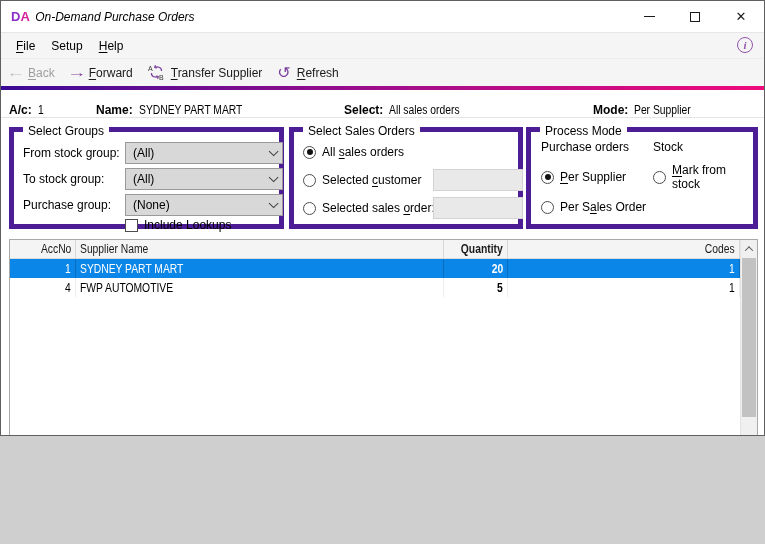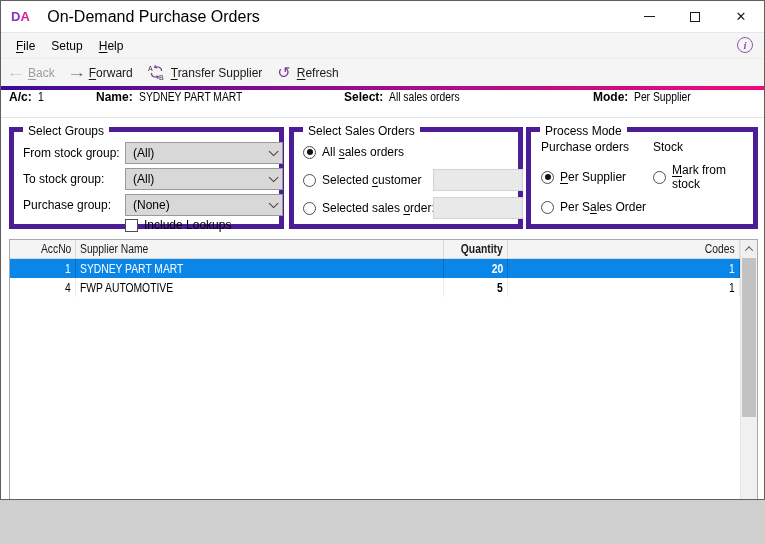--- a/index.html
+++ b/index.html
@@ -1,27 +1,27 @@
 <!DOCTYPE html>
 <html><head>
 <meta charset="utf-8">
 <style>
   * { margin:0; padding:0; box-sizing:border-box; }
   html,body { background:#cfcfcf; }
   .window {
-    width:765px; height:500px; position:relative; margin:0;
+    width:765px; height:436px; position:relative; margin:0;
     background:#fde047; border:1px solid #5f5f5f; overflow:hidden;
     font-family:"Liberation Sans", sans-serif; font-size:12px; color:#000;
   }
   
   .titlebar { height:32px; background:#fff; display:flex; align-items:center; border-bottom:1px solid #e6e6e6; }
   .app-initials { font-weight:bold; font-size:13px; margin-left:10px; letter-spacing:0.2px; }
   .app-initials .d { color:#8b2fc9; }
   .app-initials .a { color:#d6219c; }
-  .win-title { margin-left:17px; font-size:16px; }
+  .win-title { margin-left:5px; font-size:12px;font-style:italic; }
   .win-controls { margin-left:auto; display:flex; height:100%; }
   .wc { width:46px; height:100%; display:flex; align-items:center; justify-content:center; color:#1a1a1a; }
   .min-line { width:11px; height:1px; background:#1a1a1a; display:block; }
   .max-box { width:10px; height:10px; border:1px solid #1a1a1a; display:block; }
   .wc.close { font-size:13px; }
   
   .menubar { height:25px; background:#f5f5f5; display:flex; align-items:center; padding-left:7px; position:relative; }
   .menu-item { padding:0 8px; height:100%; display:flex; align-items:center; }
   .accel { text-decoration:underline; text-underline-offset:2px; }
   .info-icon { position:absolute; right:11px; top:4px; width:16px; height:16px; border:1px solid #9257ad; border-radius:50%;
@@ -30,21 +30,21 @@
   
   .toolbar { height:28px; background:#f5f5f5; border-top:1px solid #ececec; display:flex; align-items:center; padding-left:8px; }
   .tb-btn { display:flex; align-items:center; margin-right:15px; color:#1a1a1a; }
   .tb-ico { color:#7d3f9d; margin-right:6px; font-size:14px; line-height:1; display:inline-block; }
   .tb-arrow { transform:scaleX(1.5); font-size:13px; }
   .tb-btn.disabled { color:#9d9d9d; }
   .tb-btn.disabled .tb-ico { color:#c0c0c0; }
   .grad-line { height:4px; background:linear-gradient(90deg,#3a0a96,#9c0d8b 48%,#ef0b7c); }
   
   .infobar { height:28px; position:relative; background:#fff; border-bottom:1px solid #e4e4e4; }
-  .if { position:absolute; top:0; height:27px; display:flex; align-items:flex-start; }
+  .if { position:absolute; top:0; height:27px; display:flex; align-items:flex-end; }
   .if b { margin-right:6px; }
   .cond { display:inline-block; transform:scaleX(0.86); transform-origin:0 50%; white-space:nowrap; letter-spacing:0; }
   .cond-r { display:inline-block; transform:scaleX(0.86); transform-origin:100% 50%; white-space:nowrap; }
   
   .content { position:relative; height:400px; background:#fff; }
   .gb { position:absolute; top:9px; height:102px; border:5px solid #4c1d95; }
   .gb-title { position:absolute; top:-8px; left:9px; background:#fff; padding:0 5px; white-space:nowrap; }
   .row-abs { position:absolute; display:flex; align-items:center; height:22px; }
   .combo { position:absolute; left:111px; width:158px; height:22px; background:#d8d8d8; border:1px solid #9a9a9a;
     display:flex; align-items:center; padding:0 7px; }

